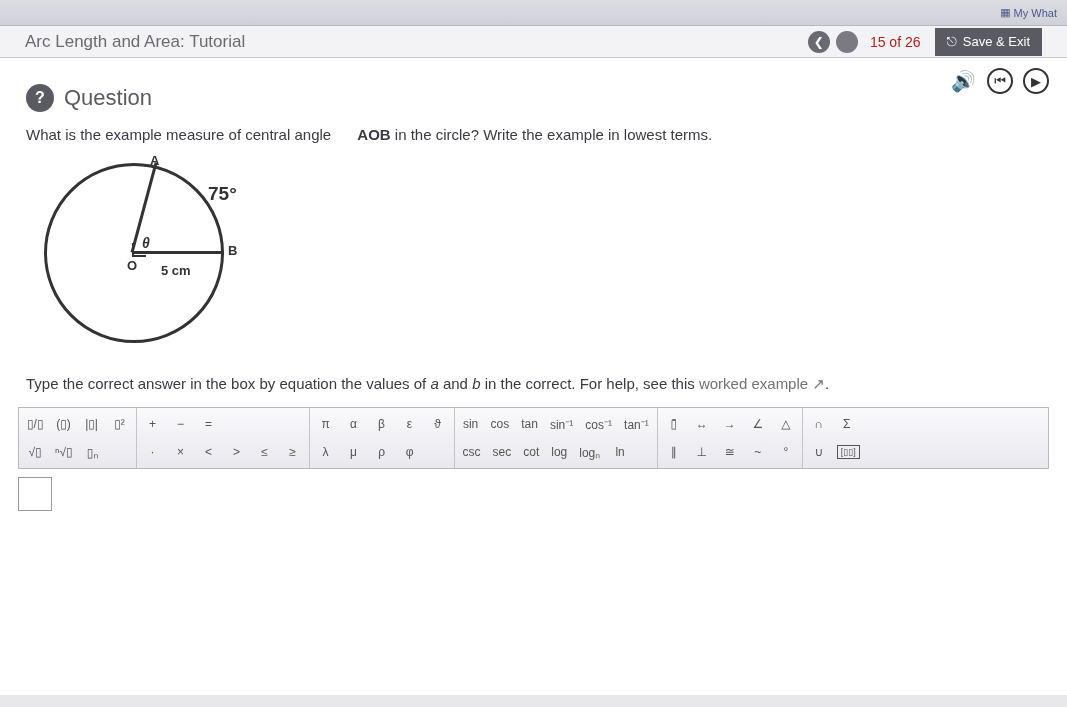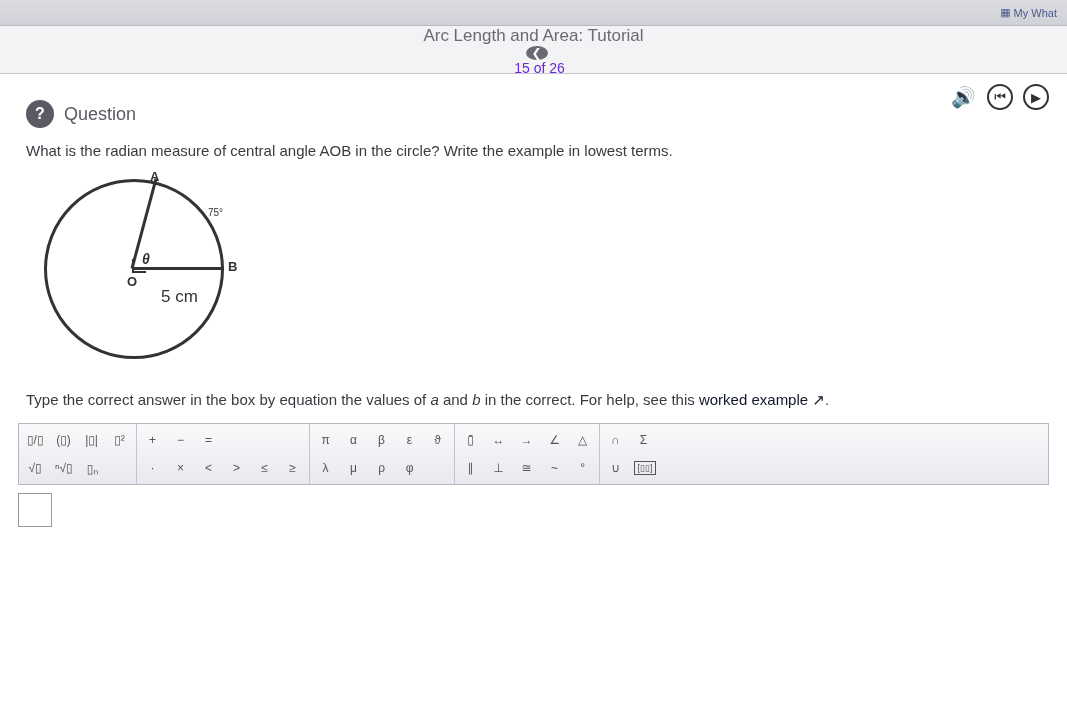--- a/index.html
+++ b/index.html
@@ -1,48 +1,48 @@
 <!DOCTYPE html>
 <html><head>
 <meta charset="utf-8">
 <style>
   * { box-sizing: border-box; margin: 0; padding: 0; }
   body { font-family: Arial, Helvetica, sans-serif; background: #e8e8eb; width: 1067px; height: 707px; overflow: hidden; color: #333; }
   .topstrip { height: 26px; background: linear-gradient(#dcdce2,#d0d0d8); border-bottom: 1px solid #b8b8c0; display:flex; align-items:center; justify-content:flex-end; padding:0 10px; gap:10px; font-size:11px; color:#4a5a8a;}
   .topstrip .item{display:flex;align-items:center;gap:3px;}
-  .header { display:flex; align-items:center; height:48px; background:#f3f3f5; border-bottom:1px solid #c8c8d0; padding:0 25px;flex-direction:column; }
+  .header { display:flex; align-items:center; height:32px; background:#f3f3f5; border-bottom:1px solid #c8c8d0; padding:0 25px; }
   .header-title { font-size:17px; color:#6a6a72; flex:1;}
   .nav-dot { width:22px; height:22px; border-radius:50%; background:#6a6a72; margin-left:6px; display:inline-flex; align-items:center; justify-content:center; color:#fff; font-size:12px;}
   .nav-dot2 { width:22px; height:22px; border-radius:50%; background:#7a7a82; margin-left:6px;}
-  .pager { margin-left:12px; font-size:14px; color:#6d28d9;}
+  .pager { margin-left:12px; font-size:14px; color:#b91c1c;}
   .save-exit { margin-left:14px; background:#5a5a62; color:#fff; padding:6px 12px; font-size:13px; display:flex; align-items:center; gap:6px; cursor:pointer; }
   .content { background:#fff; margin:0; padding:0; height:calc(707px - 26px - 44px); position:relative;}
   .topright-icons { position:absolute; right:18px; top:10px; display:flex; gap:10px; align-items:center;}
   .ticon { width:26px; height:26px; border:2px solid #333; border-radius:50%; display:flex; align-items:center; justify-content:center; font-size:13px; cursor:pointer;}
   .ticon.noborder{border:none;font-size:20px;}
   .qblock { padding:26px 26px 10px 26px;}
   .qhead { display:flex; align-items:center; gap:10px; margin-bottom:14px;}
   .qbadge { width:28px; height:28px; border-radius:50%; background:#5a5a62; color:#fff; display:flex; align-items:center; justify-content:center; font-weight:bold; font-size:16px;}
-  .qtitle { font-size:18px; color:#5a5a62;}
+  .qtitle { font-size:22px; color:#5a5a62;}
   .qtext { font-size:15px; color:#3a3a42; margin-bottom:12px;}
-  .bold { font-weight:400;}
+  .bold { font-weight:700;margin-left:22px;}
   .diagram { width:210px; height:200px; position:relative; margin-left:10px;}
   .circle { position:absolute; left:8px; top:8px; width:180px; height:180px; border:3px solid #333; border-radius:50%;}
   .line1{ position:absolute; left:96px; top:96px; width:92px; height:3px; background:#333; transform-origin:0 50%; transform:rotate(0deg);}
   .line2{ position:absolute; left:96px; top:96px; width:93px; height:3px; background:#333; transform-origin:0 50%; transform:rotate(-75deg);}
   .lblA{position:absolute; left:114px; top:-2px; font-size:13px; font-weight:700;}
   .lblB{position:absolute; left:192px; top:88px; font-size:13px; font-weight:700;}
   .lblO{position:absolute; left:91px; top:103px; font-size:13px; font-weight:700;}
   .lbltheta{position:absolute; left:106px; top:80px; font-size:14px; font-style:italic; font-weight:700;}
-  .lbl75{position:absolute; left:172px; top:36px; font-size:10px; font-weight:400;}
-  .lbl5cm{position:absolute; left:125px; top:116px; font-size:17px; font-weight:400;}
+  .lbl75{position:absolute; left:172px; top:28px; font-size:19px; font-weight:700;}
+  .lbl5cm{position:absolute; left:125px; top:108px; font-size:13px; font-weight:700;}
   .thetaang{position:absolute; left:96px; top:88px; width:14px; height:14px; border-left:2px solid #333; border-bottom:2px solid #333; transform:rotate(0deg);}
   .instr { font-size:15px; color:#3a3a42; padding:10px 26px 8px 26px;}
   .instr i { font-style:italic;}
-  .linklike { color:#0f172a; cursor:pointer;}
+  .linklike { color:#737373; cursor:pointer;}
   .toolbar-wrap { margin:6px 18px; border:1px solid #b8b8c0;}
   .toolbar { display:flex; background:linear-gradient(#fafafc,#e8e8ee); height:60px; font-size:12px; color:#555;}
   .tgroup { border-right:1px solid #c4c4cc; padding:2px 6px; display:flex; flex-direction:column; justify-content:space-around;}
   .trow { display:flex; gap:8px; align-items:center; height:26px;}
   .tbtn { min-width:20px; text-align:center; cursor:pointer; padding:1px 2px;}
   .answerbox { margin:8px 18px; }
   .abox { width:34px; height:34px; border:1px solid #999; background:#fff;}
   .matrixicon{border:1px solid #555; padding:1px 3px; font-size:9px;}
 </style>
 </head>
@@ -76,21 +76,21 @@
     <div class="ticon">⏮</div>
     <div class="ticon">▶</div>
   </div>
 
   <div class="qblock">
     <div class="qhead">
       <div class="qbadge">?</div>
       <div class="qtitle">Question</div>
     </div>
     <div class="qtext">
-      <span>What is the radian measure of central angle </span><span class="bold">AOB</span><span> in the circle? Write the example in lowest terms.</span>
+      <span>What is the example measure of central angle </span><span class="bold">AOB</span><span> in the circle? Write the example in lowest terms.</span>
     </div>
 
     <div class="diagram">
       <div class="circle"></div>
       <div class="line1"></div>
       <div class="line2"></div>
       <div class="thetaang"></div>
       <div class="lblA">A</div>
       <div class="lblB">B</div>
       <div class="lblO">O</div>
@@ -146,20 +146,38 @@
           <div class="tbtn">ϑ</div>
         </div>
         <div class="trow">
           <div class="tbtn">λ</div>
           <div class="tbtn">μ</div>
           <div class="tbtn">ρ</div>
           <div class="tbtn">φ</div>
         </div>
       </div>
 
+      <div class="tgroup">
+        <div class="trow">
+          <div class="tbtn">sin</div>
+          <div class="tbtn">cos</div>
+          <div class="tbtn">tan</div>
+          <div class="tbtn">sin⁻¹</div>
+          <div class="tbtn">cos⁻¹</div>
+          <div class="tbtn">tan⁻¹</div>
+        </div>
+        <div class="trow">
+          <div class="tbtn">csc</div>
+          <div class="tbtn">sec</div>
+          <div class="tbtn">cot</div>
+          <div class="tbtn">log</div>
+          <div class="tbtn">logₙ</div>
+          <div class="tbtn">ln</div>
+        </div>
+      </div>
 
       <div class="tgroup">
         <div class="trow">
           <div class="tbtn">▯̄</div>
           <div class="tbtn">↔</div>
           <div class="tbtn">→</div>
           <div class="tbtn">∠</div>
           <div class="tbtn">△</div>
         </div>
         <div class="trow">

